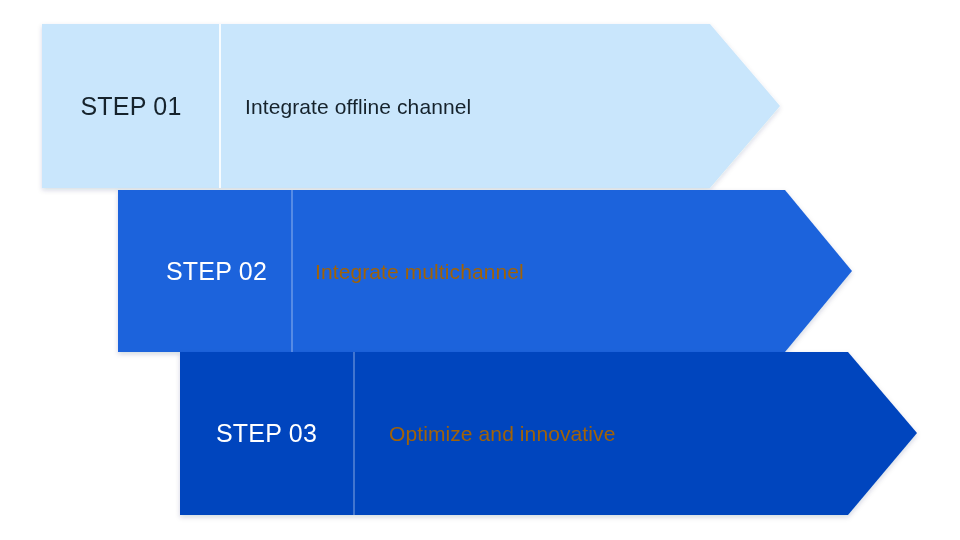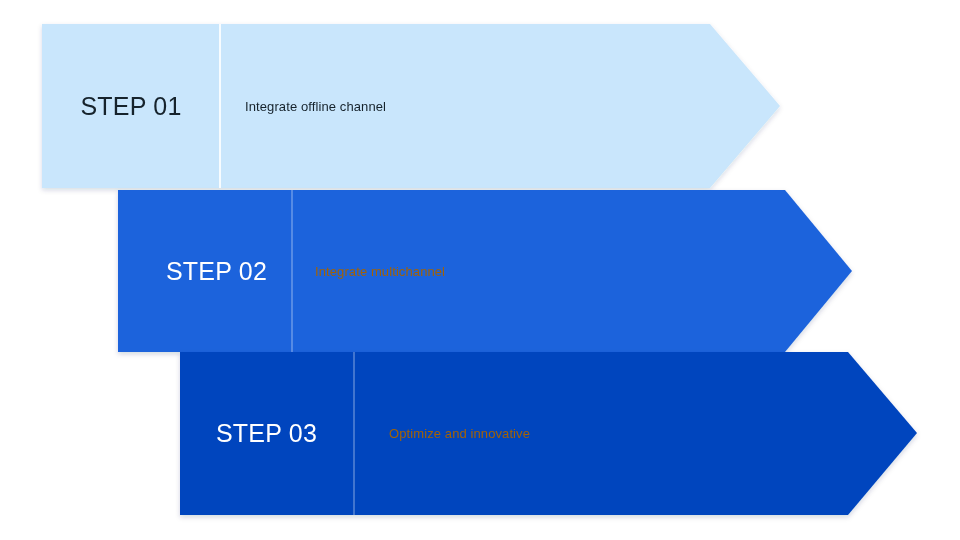--- a/index.html
+++ b/index.html
@@ -57,21 +57,21 @@
     justify-content: flex-start;
   }
 
   .step-label {
     font-size: 25px;
     letter-spacing: 0.2px;
     line-height: 1;
     white-space: nowrap;
   }
   .step-desc {
-    font-size: 13px;
+    font-size: 21px;
     letter-spacing: 0.1px;
     line-height: 1;
     white-space: nowrap;
   }
 
   
   .variant-light .step-label { color: #16232c; }
   .variant-light .step-desc  { color: #16232c; }
 
   

